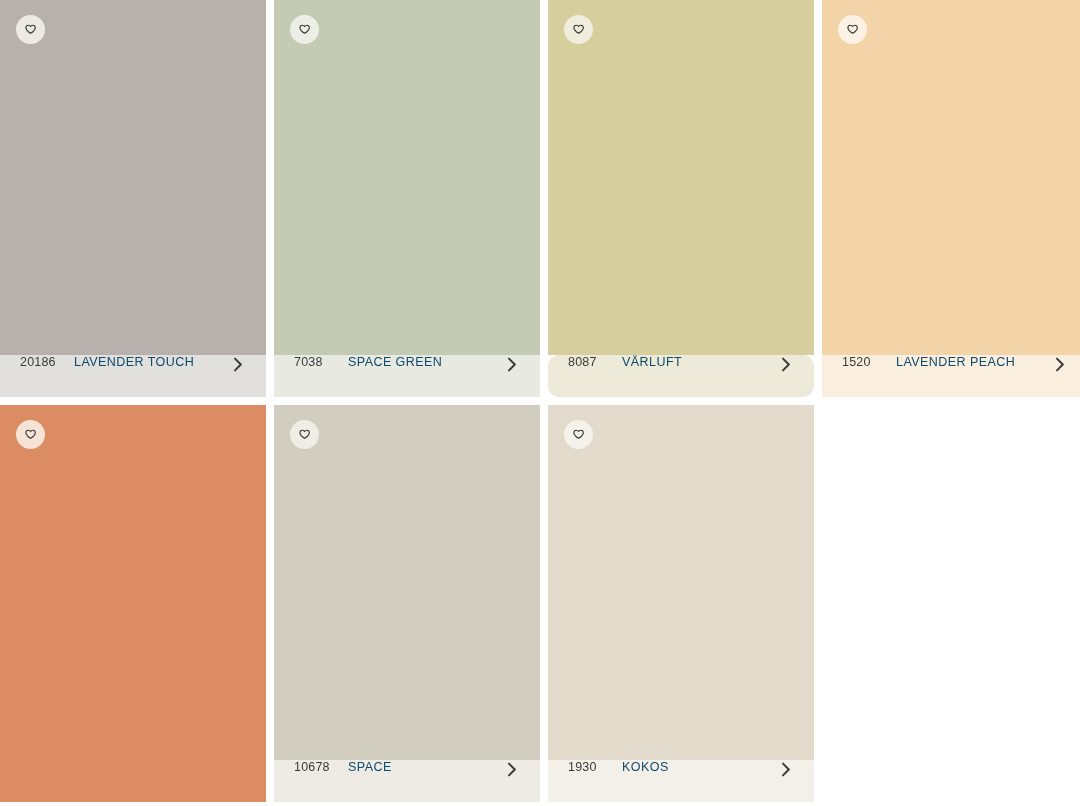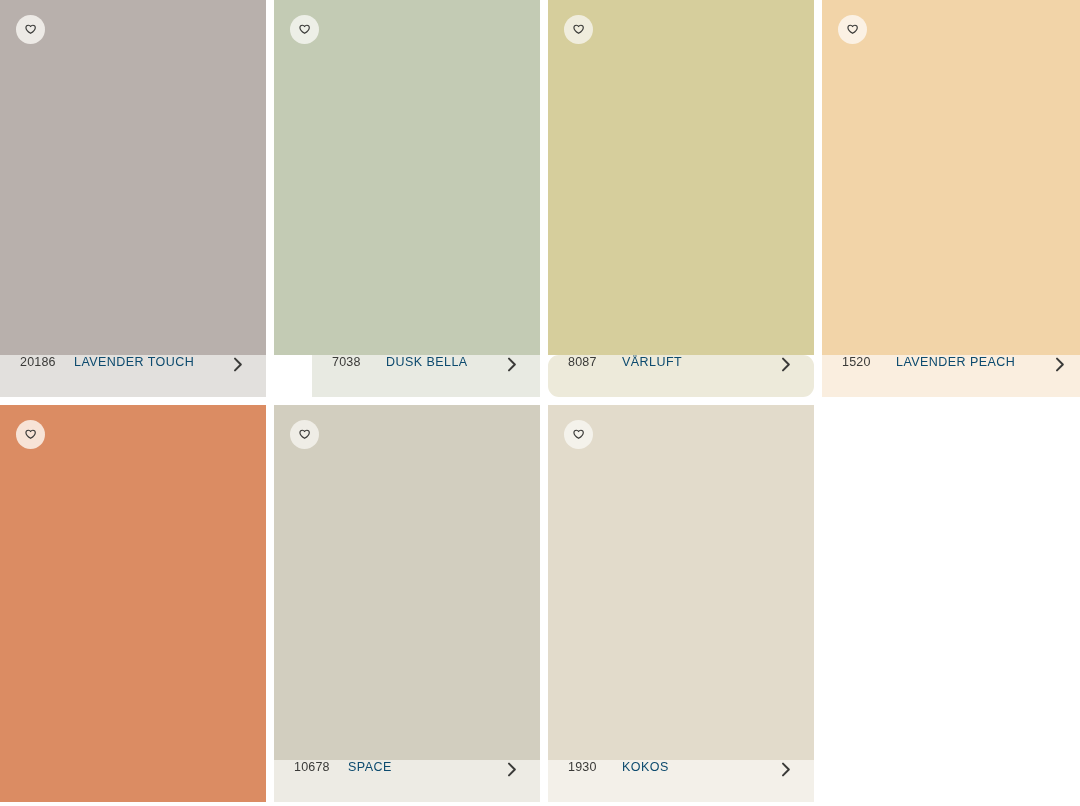--- a/index.html
+++ b/index.html
@@ -143,23 +143,23 @@
     <article class="swatch-card">
     <div class="swatch-colour" style="background: rgb(195, 203, 180);">
       <button class="fav-button" style="background: rgb(237, 239, 231);">
         <span class="heart-icon">
           <svg viewBox="0 0 24 24" fill="none" stroke="#3a3a38" stroke-width="2.2" stroke-linecap="round" stroke-linejoin="round" aria-hidden="true">
             <path d="M20.8 8.6c0-2.5-2-4.5-4.5-4.5-1.8 0-3.3 1-4.1 2.5-0.8-1.5-2.4-2.5-4.1-2.5-2.5 0-4.5 2-4.5 4.5 0 5.2 8.6 10.4 8.6 10.4s8.6-5.2 8.6-10.4z"></path>
           </svg>
         </span>
       </button>
     </div>
-    <div class="swatch-label" style="background: rgb(232, 234, 226); margin-left: 38px;">
+    <div class="swatch-label" style="background: rgb(232, 234, 226);">
       <span class="label-code">7038</span>
-      <span class="label-name">DUSK BELLA</span>
+      <span class="label-name">SPACE GREEN</span>
       <span class="label-chevron">
         <svg viewBox="0 0 12 18" fill="none" stroke="#3a3a38" stroke-width="2.4" stroke-linecap="round" stroke-linejoin="round" aria-hidden="true">
           <polyline points="3,2 10,9 3,16"></polyline>
         </svg>
       </span>
     </div>
   </article>
     <article class="swatch-card">
     <div class="swatch-colour" style="background: rgb(214, 206, 156);">
       <button class="fav-button" style="background: rgb(240, 237, 221);">

